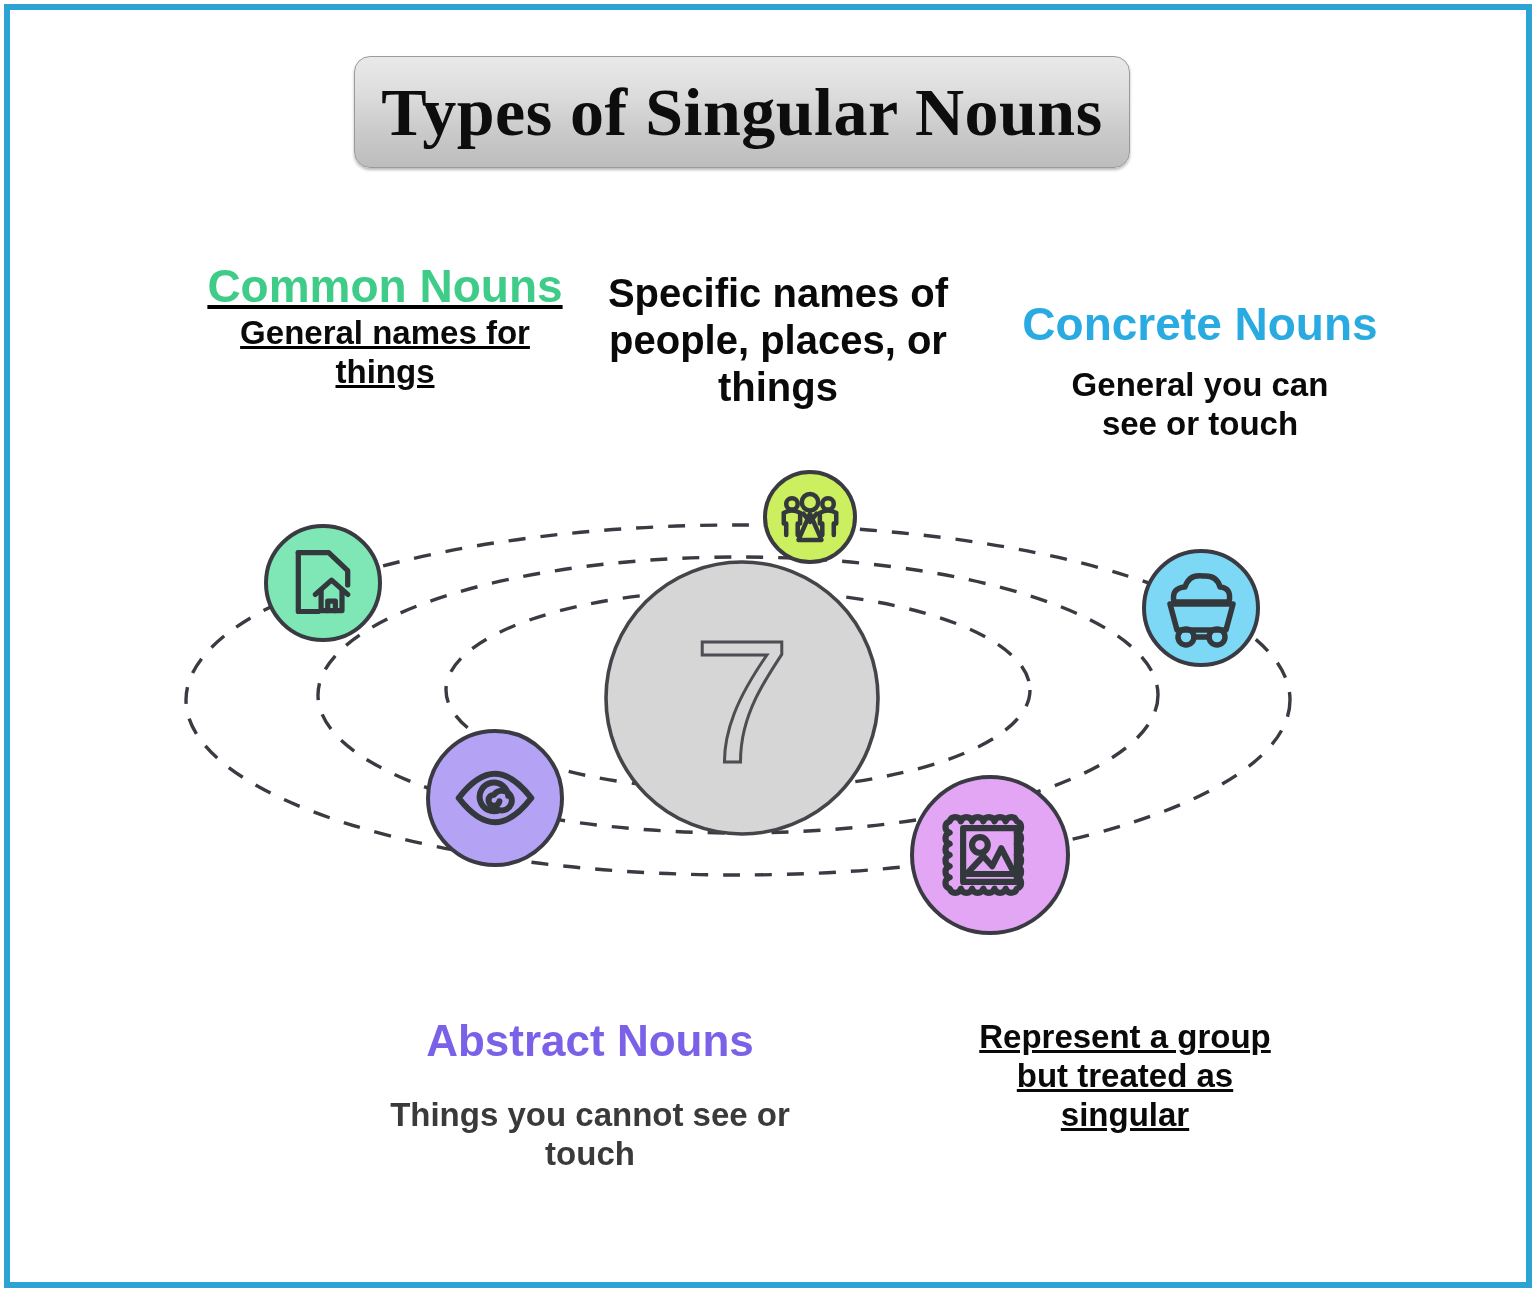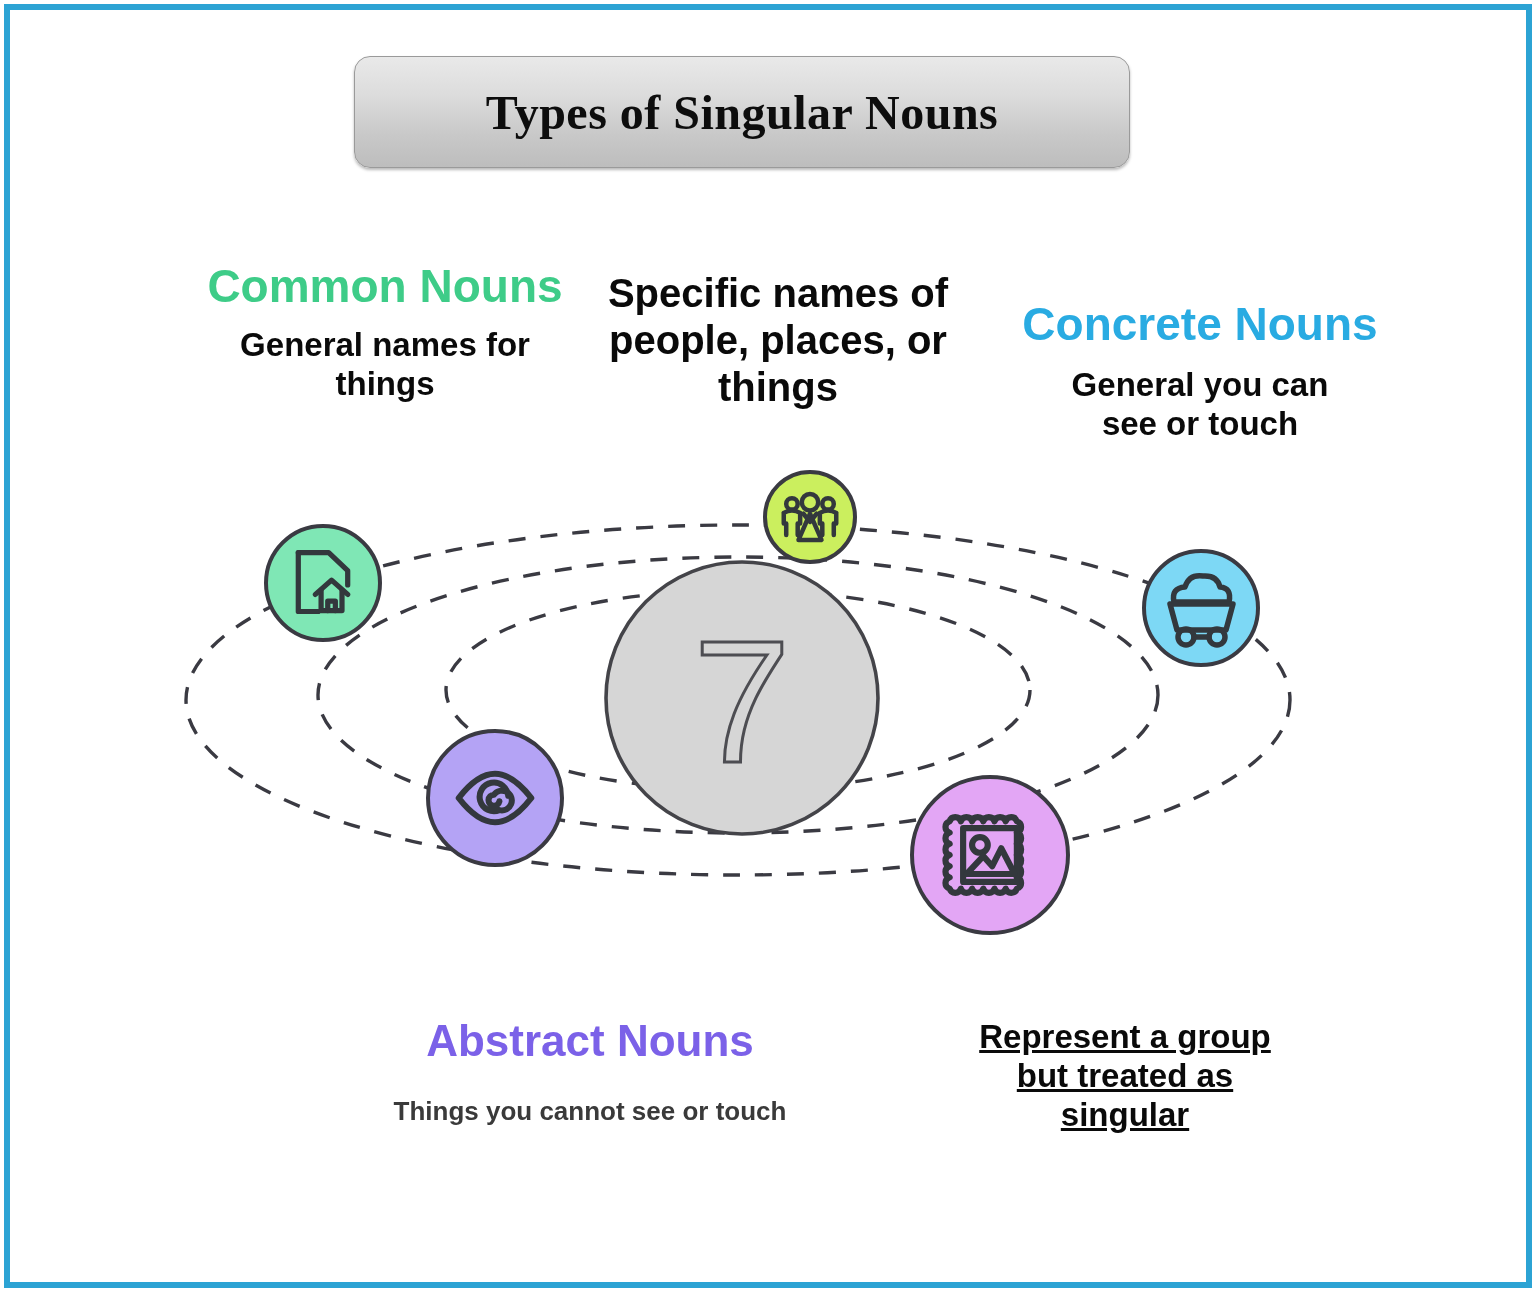--- a/index.html
+++ b/index.html
@@ -42,21 +42,21 @@
     border: 1px solid #9a9a9a;
     background: linear-gradient(to bottom, #e9e9e9 0%, #dcdcdc 35%, #c8c8c8 72%, #bdbdbd 100%);
     box-shadow: 0 2px 3px rgba(0,0,0,0.28);
     display: flex;
     align-items: center;
     justify-content: center;
   }
   .title-text {
     font-family: "Liberation Serif", serif;
     font-weight: bold;
-    font-size: 48px;
+    font-size: 68px;
     color: #0d0d0d;
     letter-spacing: 0.5px;
     white-space: nowrap;
   }
 
   
   .label-block {
     position: absolute;
     text-align: center;
   }
@@ -65,38 +65,38 @@
     line-height: 1.05;
     white-space: nowrap;
   }
   .label-desc {
     font-weight: bold;
     line-height: 1.18;
     color: #0a0a0a;
   }
 
   
-  #lbl-common { left: 150px; top: 262px; width: 470px; }
+  #lbl-common { left: 150px; top: 262px; width: 470px; text-decoration: underline; }
   #lbl-common .label-head { font-size: 46px; color: #3ecc88; }
-  #lbl-common .label-desc { font-size: 33px; margin-top: 16px; padding: 0 50px; }
+  #lbl-common .label-desc { font-size: 33px; margin-top: 4px; padding: 0 50px; }
 
   
   #lbl-proper { left: 578px; top: 258px; width: 400px; }
   #lbl-proper .label-head { font-size: 42px; color: #8cc63f; }
   #lbl-proper .label-desc { font-size: 40px; margin-top: 12px; padding: 0 26px; }
 
   
   #lbl-concrete { left: 960px; top: 300px; width: 480px; }
   #lbl-concrete .label-head { font-size: 46px; color: #29abe2; }
   #lbl-concrete .label-desc { font-size: 33px; margin-top: 18px; padding: 0 80px; }
 
   
   #lbl-abstract { left: 340px; top: 982px; width: 500px; margin-top: 36px; }
   #lbl-abstract .label-head { font-size: 44px; color: #7b61e8; }
-  #lbl-abstract .label-desc { font-size: 26px; margin-top: 32px; color: #3a3a3a; padding: 0 30px; }
+  #lbl-abstract .label-desc { font-size: 33px; margin-top: 32px; color: #3a3a3a; padding: 0 30px; }
 
   
   #lbl-collective { left: 875px; top: 992px; width: 500px; }
   #lbl-collective .label-head { font-size: 44px; color: #c35fd8; }
   #lbl-collective .label-desc { font-size: 33px; margin-top: 26px; padding: 0 90px; text-decoration: underline; }
 
   
   #diagram {
     position: absolute;
     left: 160px;

